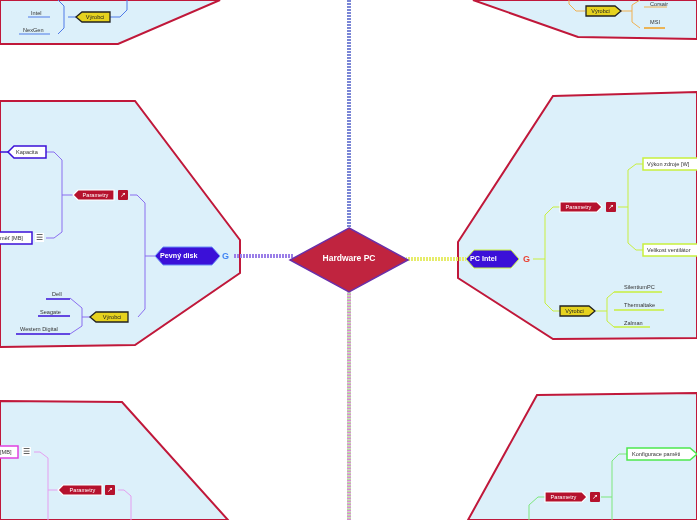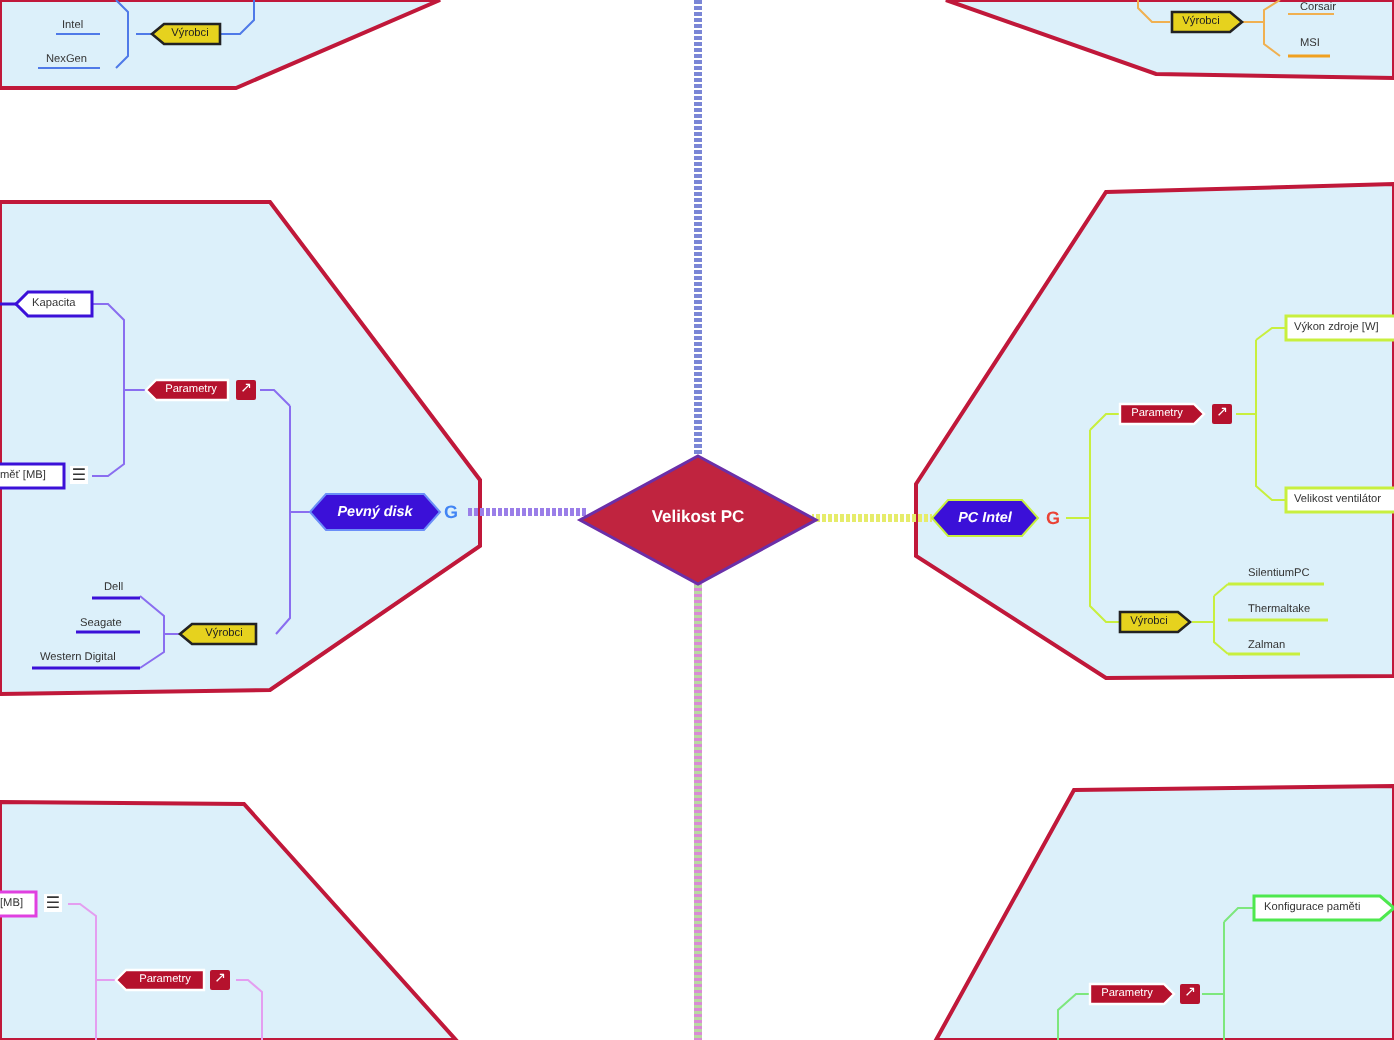--- a/index.html
+++ b/index.html
@@ -1,21 +1,21 @@
 <!DOCTYPE html>
 <html><head>
   <meta charset="utf-8">
   <style>
     html, body { margin:0; padding:0; }
     body { width:697px; height:520px; overflow:hidden; background:#ffffff; position:relative; font-family:"Liberation Sans", sans-serif; }
     .canvas { position:absolute; left:0; top:0; width:697px; height:520px; }
     svg.bg { position:absolute; left:0; top:0; }
     .leaf { position:absolute; font-size:5.6px; color:#333; white-space:nowrap; line-height:8px; }
     .central { position:absolute; left:316px; top:253px; width:66px; text-align:center; color:#fff; font-weight:bold; font-size:8.5px; }
-    .hex { position:absolute; color:#fff; font-weight:bold; font-size:7.2px; text-align:center; line-height:18px;font-style:italic; }
+    .hex { position:absolute; color:#fff; font-weight:bold; font-size:7.2px; line-height:18px; }
     .param { position:absolute; color:#fff; font-size:5.6px; line-height:10px; text-align:center; }
     .vyr { position:absolute; color:#222; font-size:5.6px; line-height:10px; text-align:center; }
     .gicon { position:absolute; font-weight:bold; font-size:9px; line-height:10px; }
     .linkicon { position:absolute; width:10px; height:10px; background:#b5122d; border-radius:1px; color:#fff; font-size:7px; line-height:10px; text-align:center; }
     .listicon { position:absolute; width:9px; height:9px; background:#fff; color:#333; font-size:8px; line-height:9px; text-align:center; }
   </style>
 </head>
 <body>
 
 <div class="canvas">
@@ -131,21 +131,21 @@
     <polygon points="466,259 474,250 511,250 519,259 511,268 474,268" fill="#3b10d8" stroke="#c8ef3e" stroke-width="1"></polygon>
 
     <polygon points="8,152 14,146 46,146 46,158 14,158" fill="#fff" stroke="#3b10d8" stroke-width="1.5"></polygon>
     <rect x="-4" y="232" width="36" height="12" fill="#fff" stroke="#3b10d8" stroke-width="1.5"></rect>
     <rect x="643" y="158" width="60" height="12" fill="#fff" stroke="#c8ef3e" stroke-width="1.5"></rect>
     <rect x="643" y="244" width="60" height="12" fill="#fff" stroke="#c8ef3e" stroke-width="1.5"></rect>
     <rect x="-4" y="446" width="22" height="12" fill="#fff" stroke="#e040e0" stroke-width="1.5"></rect>
     <polygon points="627,448 690,448 697,454 690,460 627,460" fill="#fff" stroke="#4ee84e" stroke-width="1.5"></polygon>
   </svg>
 
-  <div class="central">Velikost PC</div>
+  <div class="central">Hardware PC</div>
 
   <div class="leaf" style="left:31px;top:9px;">Intel</div>
   <div class="leaf" style="left:23px;top:26px;">NexGen</div>
   <div class="vyr" style="left:80px;top:12px;width:30px;">Výrobci</div>
 
   <div class="vyr" style="left:586px;top:6px;width:29px;">Výrobci</div>
   <div class="leaf" style="left:650px;top:0px;">Corsair</div>
   <div class="leaf" style="left:650px;top:18px;">MSI</div>
 
   <div class="hex" style="left:160px;top:247px;width:55px;">Pevný disk</div>

